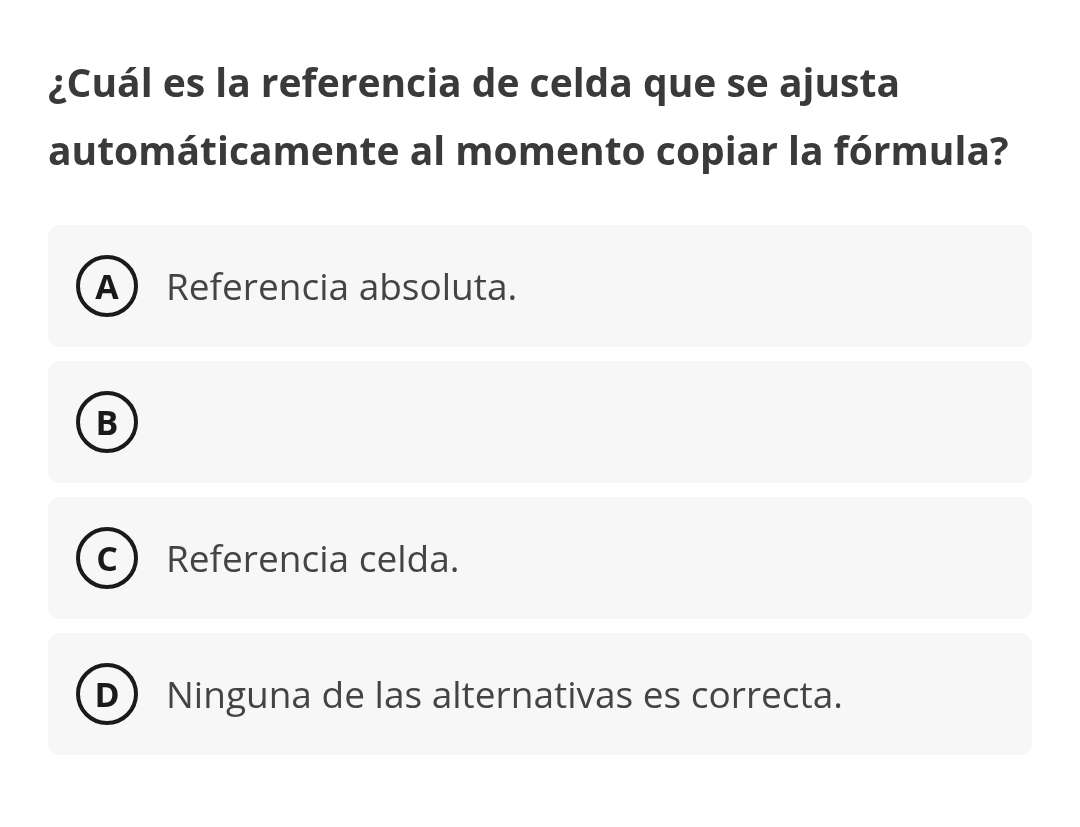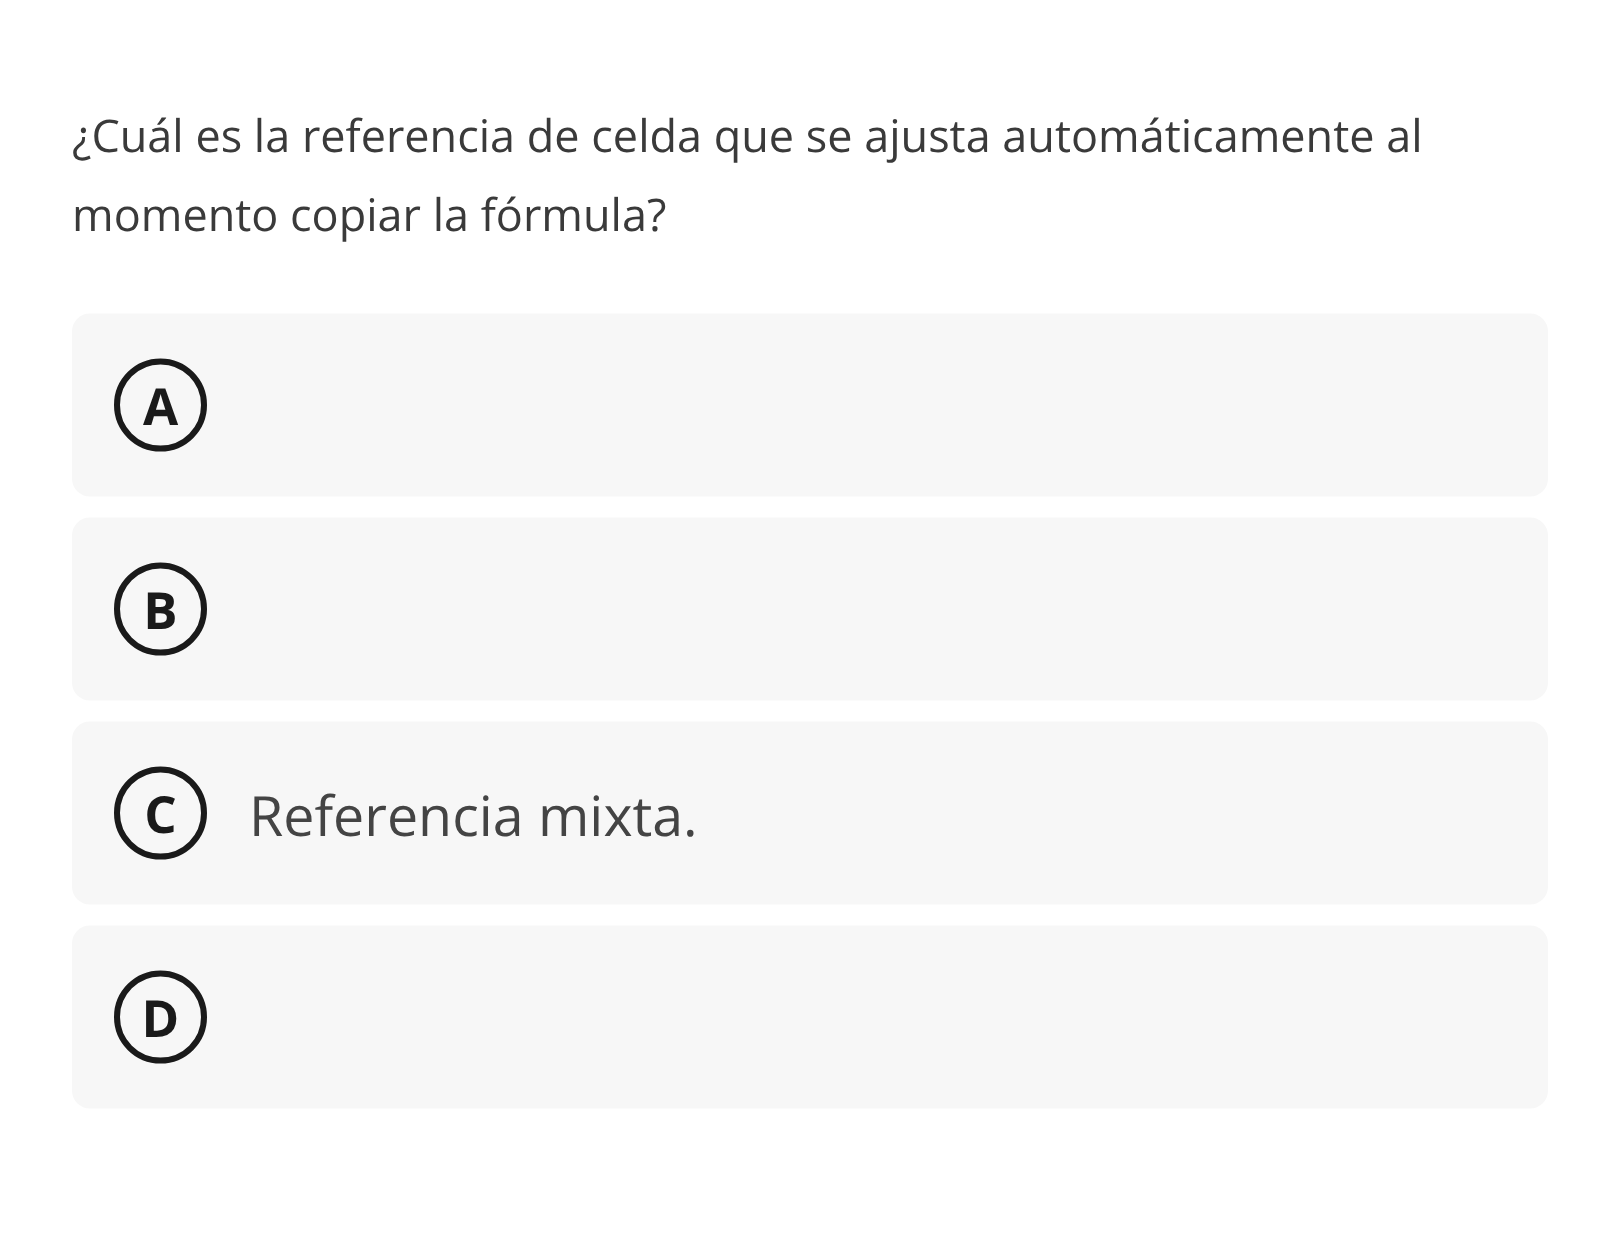--- a/index.html
+++ b/index.html
@@ -8,26 +8,25 @@
       box-sizing: border-box;
     }
     body {
       font-family: -apple-system, BlinkMacSystemFont, "Segoe UI", "Open Sans", Roboto, Helvetica, Arial, sans-serif;
       background: #ffffff;
       width: 1080px;
       height: 827px;
       padding: 48px 48px 0 48px;
     }
     .question-text {
-      font-size: 30px;
+      font-size: 39px;
       line-height: 1.75;
       color: #3a3a3a;
-      font-weight: 400;
+      font-weight: 700;
       margin-bottom: 40px;
-      margin-top: 16px;
     }
     .options-container {
       display: flex;
       flex-direction: column;
       gap: 14px;
     }
     .option {
       background: #f7f7f7;
       border-radius: 12px;
       padding: 30px 28px;
@@ -57,28 +56,30 @@
   </style>
 </head>
 <body>
 
 <div class="question-text">¿Cuál es la referencia de celda que se ajusta automáticamente al momento copiar la fórmula?</div>
 
 <div class="options-container">
 
   <div class="option">
     <div class="option-letter">A</div>
+    <div class="option-text">Referencia absoluta.</div>
   </div>
 
   <div class="option">
     <div class="option-letter">B</div>
   </div>
 
   <div class="option">
     <div class="option-letter">C</div>
-    <div class="option-text">Referencia mixta.</div>
+    <div class="option-text">Referencia celda.</div>
   </div>
 
   <div class="option">
     <div class="option-letter">D</div>
+    <div class="option-text">Ninguna de las alternativas es correcta.</div>
   </div>
 
 </div>
 
 </body></html>

